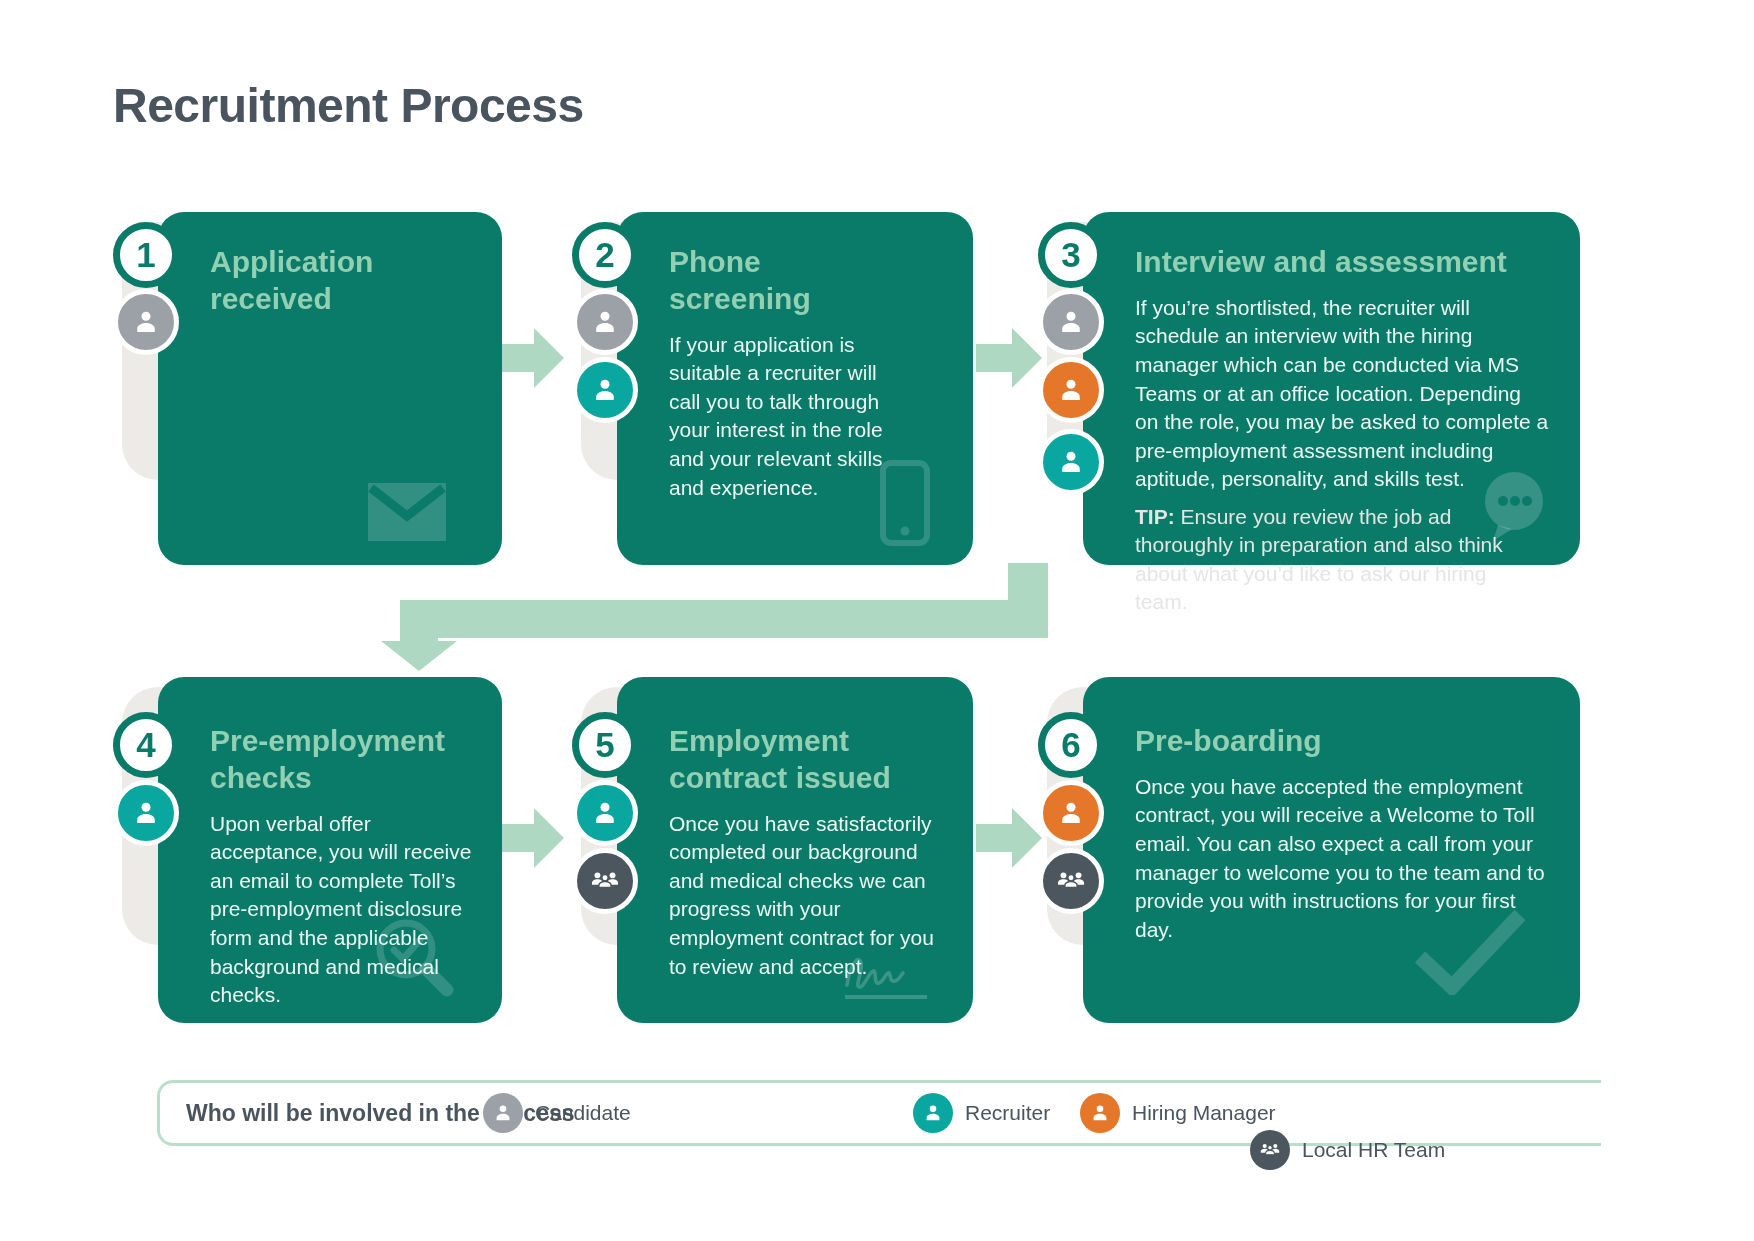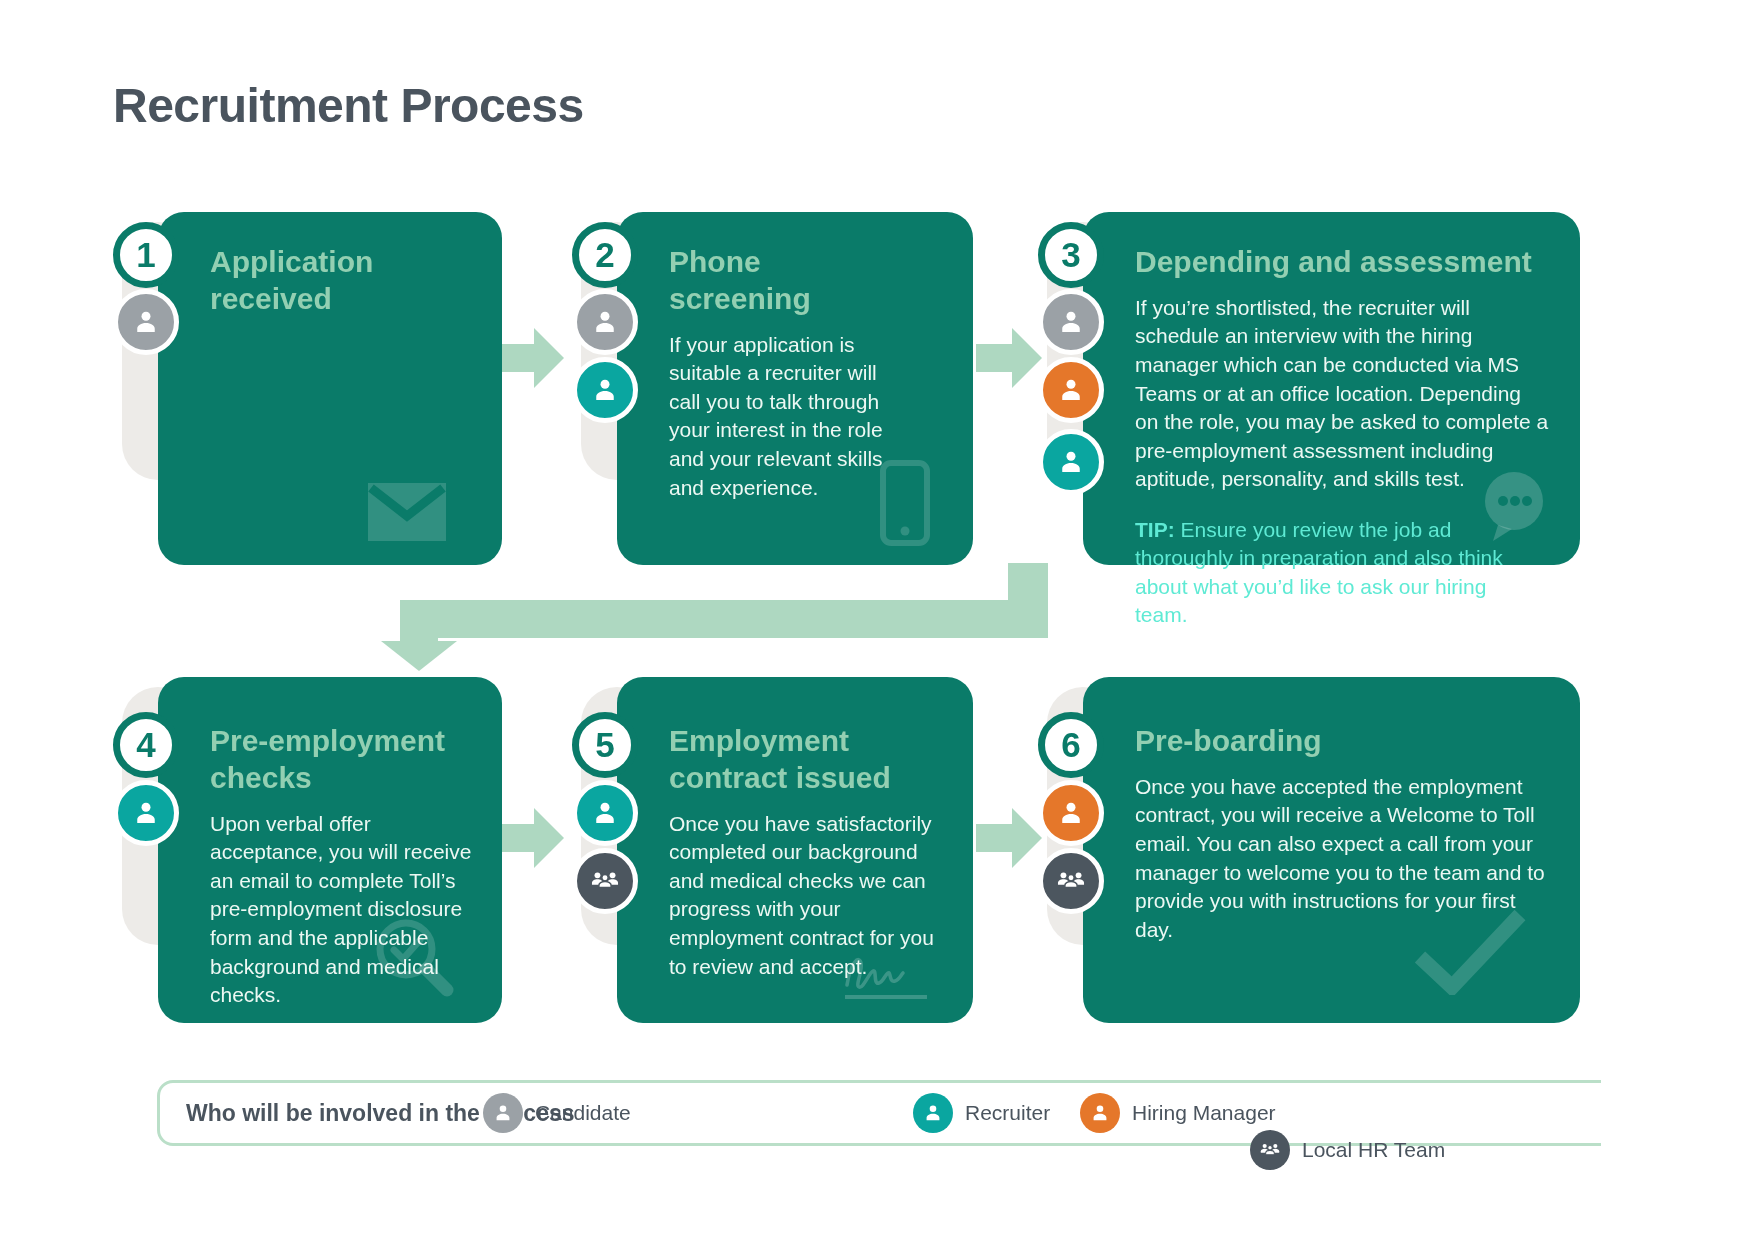--- a/index.html
+++ b/index.html
@@ -10,21 +10,21 @@
 
   
   .rail{position:absolute;width:72px;height:258px;background:#edebe8;border-radius:36px;z-index:0;}
 
   
   .card{position:absolute;background:#0a7b69;border-radius:26px;z-index:1;box-sizing:border-box;}
   .row1{padding:32px 30px 0 52px;}
   .row2{padding:46px 30px 0 52px;}
   .card-title{color:#93cfb2;font-size:30px;font-weight:700;line-height:1.23;margin-bottom:13px;}
   .card-body{color:#ecf8f3;font-size:21px;line-height:1.36;}
-  .card-tip{color:#5eead4;font-size:21px;line-height:1.36;margin-top:22px;max-width:400px;}
+  .card-tip{color:#e5e5e5;font-size:21px;line-height:1.36;margin-top:9px;max-width:400px;}
   .card-tip b{font-weight:700;}
   .card-1 .card-title{max-width:210px}
   .card-2 .card-title{max-width:175px}
   .card-4 .card-title{max-width:240px}
   .card-5 .card-title{max-width:240px}
   .card-1 .card-body{max-width:262px}
   .card-2 .card-body{max-width:240px}
   .card-3 .card-body{max-width:470px}
   .card-4 .card-body{max-width:272px}
   .card-5 .card-body{max-width:268px}
@@ -148,21 +148,21 @@
           <circle cx="12" cy="7.4" r="3.6" fill="#fff"></circle>
           <path d="M12 12.8c-3.9 0-7 2-7 4.6V20h14v-2.6c0-2.6-3.1-4.6-7-4.6z" fill="#fff"></path>
         </svg>
     </div>
     <div class="role-circle role-recruiter" style="top:217px;">
       <svg width="30" height="30" viewBox="0 0 24 24">
           <circle cx="12" cy="7.4" r="3.6" fill="#fff"></circle>
           <path d="M12 12.8c-3.9 0-7 2-7 4.6V20h14v-2.6c0-2.6-3.1-4.6-7-4.6z" fill="#fff"></path>
         </svg>
     </div>
-    <div class="card-title">Depending and assessment</div>
+    <div class="card-title">Interview and assessment</div>
     <div class="card-body">If you’re shortlisted, the recruiter will schedule an interview with the hiring manager which can be conducted via MS Teams or at an office location. Depending on the role, you may be asked to complete a pre-employment assessment including aptitude, personality, and skills test.</div>
     <div class="card-tip"><b>TIP:</b><span> Ensure you review the job ad thoroughly in preparation and also think about what you’d like to ask our hiring team.</span></div>
     <svg class="watermark" style="right:30px;bottom:22px;" width="76" height="76" viewBox="0 0 76 76">
       <circle cx="40" cy="34" r="29" fill="rgba(255,255,255,0.18)"></circle>
       <path d="M24 58 L19 74 L38 62 Z" fill="rgba(255,255,255,0.18)"></path>
       <circle cx="29" cy="34" r="5" fill="#0a7b69"></circle>
         <circle cx="41" cy="34" r="5" fill="#0a7b69"></circle>
         <circle cx="53" cy="34" r="5" fill="#0a7b69"></circle>
     </svg>
   </div>

